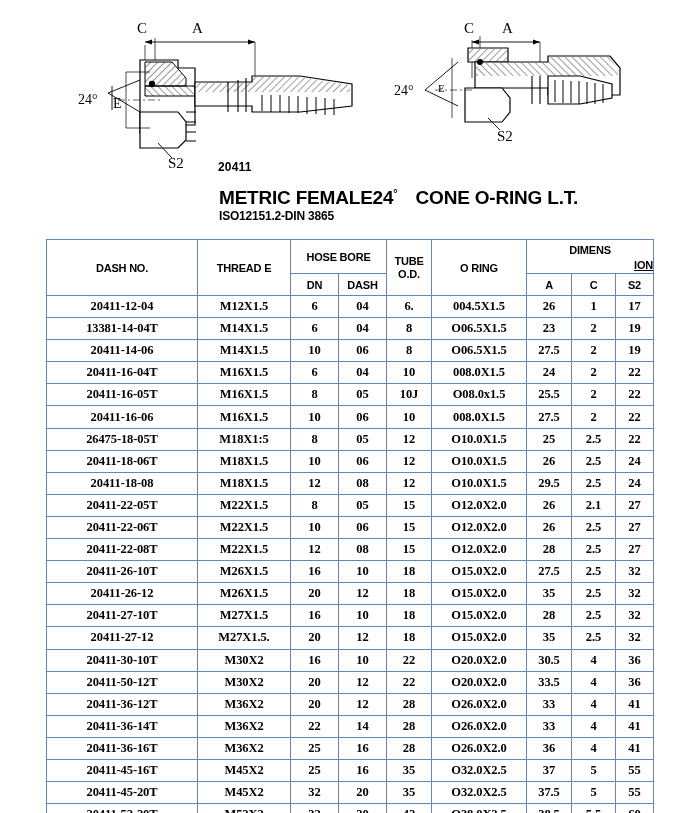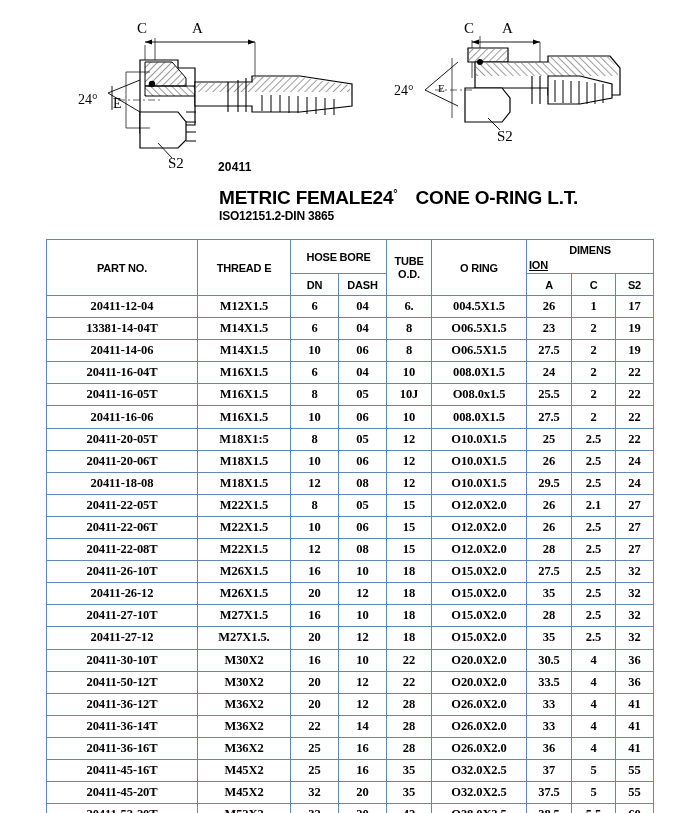--- a/index.html
+++ b/index.html
@@ -113,21 +113,21 @@
     height: 33px;
     overflow: hidden;
   }
   .dim-top {
     display: block;
     line-height: 16px;
     padding-top: 1px;
   }
   .dim-bottom {
     display: block;
-    text-align: left;
+    text-align: right;
     line-height: 14px;
     padding-left: 2px;
     text-decoration: underline;
   }
 
   
   .tube-cell { height: 54px; }
   .tube-l1 { display: block; line-height: 13px; }
   .tube-l2 { display: block; line-height: 13px; }
 
@@ -337,21 +337,21 @@
         <col class="c-dn">
         <col class="c-dash">
       <col class="c-tube">
         <col class="c-oring">
         <col class="c-a">
         <col class="c-c">
         <col class="c-s2">
     </colgroup>
     <thead>
       <tr>
-        <th class="hdr-tall" rowspan="2">PART NO.</th>
+        <th class="hdr-tall" rowspan="2">DASH NO.</th>
         <th class="hdr-tall" rowspan="2">THREAD E</th>
         <th class="hdr-top" colspan="2">HOSE BORE</th>
         <th class="tube-cell" rowspan="2">
           <span class="tube-l1">TUBE</span>
           <span class="tube-l2">O.D.</span>
         </th>
         <th class="hdr-tall" rowspan="2">O RING</th>
         <th class="dim-cell" colspan="3">
           <span class="dim-top">DIMENS</span>
           <span class="dim-bottom">ION</span>
@@ -426,32 +426,32 @@
           <td>M16X1.5</td>
           <td>10</td>
           <td>06</td>
           <td>10</td>
           <td class="oring">008.0X1.5</td>
           <td>27.5</td>
           <td>2</td>
           <td>22</td>
         </tr>
         <tr>
-          <td class="partno">20411-20-05T</td>
+          <td class="partno">26475-18-05T</td>
           <td>M18X1:5</td>
           <td>8</td>
           <td>05</td>
           <td>12</td>
           <td class="oring">O10.0X1.5</td>
           <td>25</td>
           <td>2.5</td>
           <td>22</td>
         </tr>
         <tr>
-          <td class="partno">20411-20-06T</td>
+          <td class="partno">20411-18-06T</td>
           <td>M18X1.5</td>
           <td>10</td>
           <td>06</td>
           <td>12</td>
           <td class="oring">O10.0X1.5</td>
           <td>26</td>
           <td>2.5</td>
           <td>24</td>
         </tr>
         <tr>

